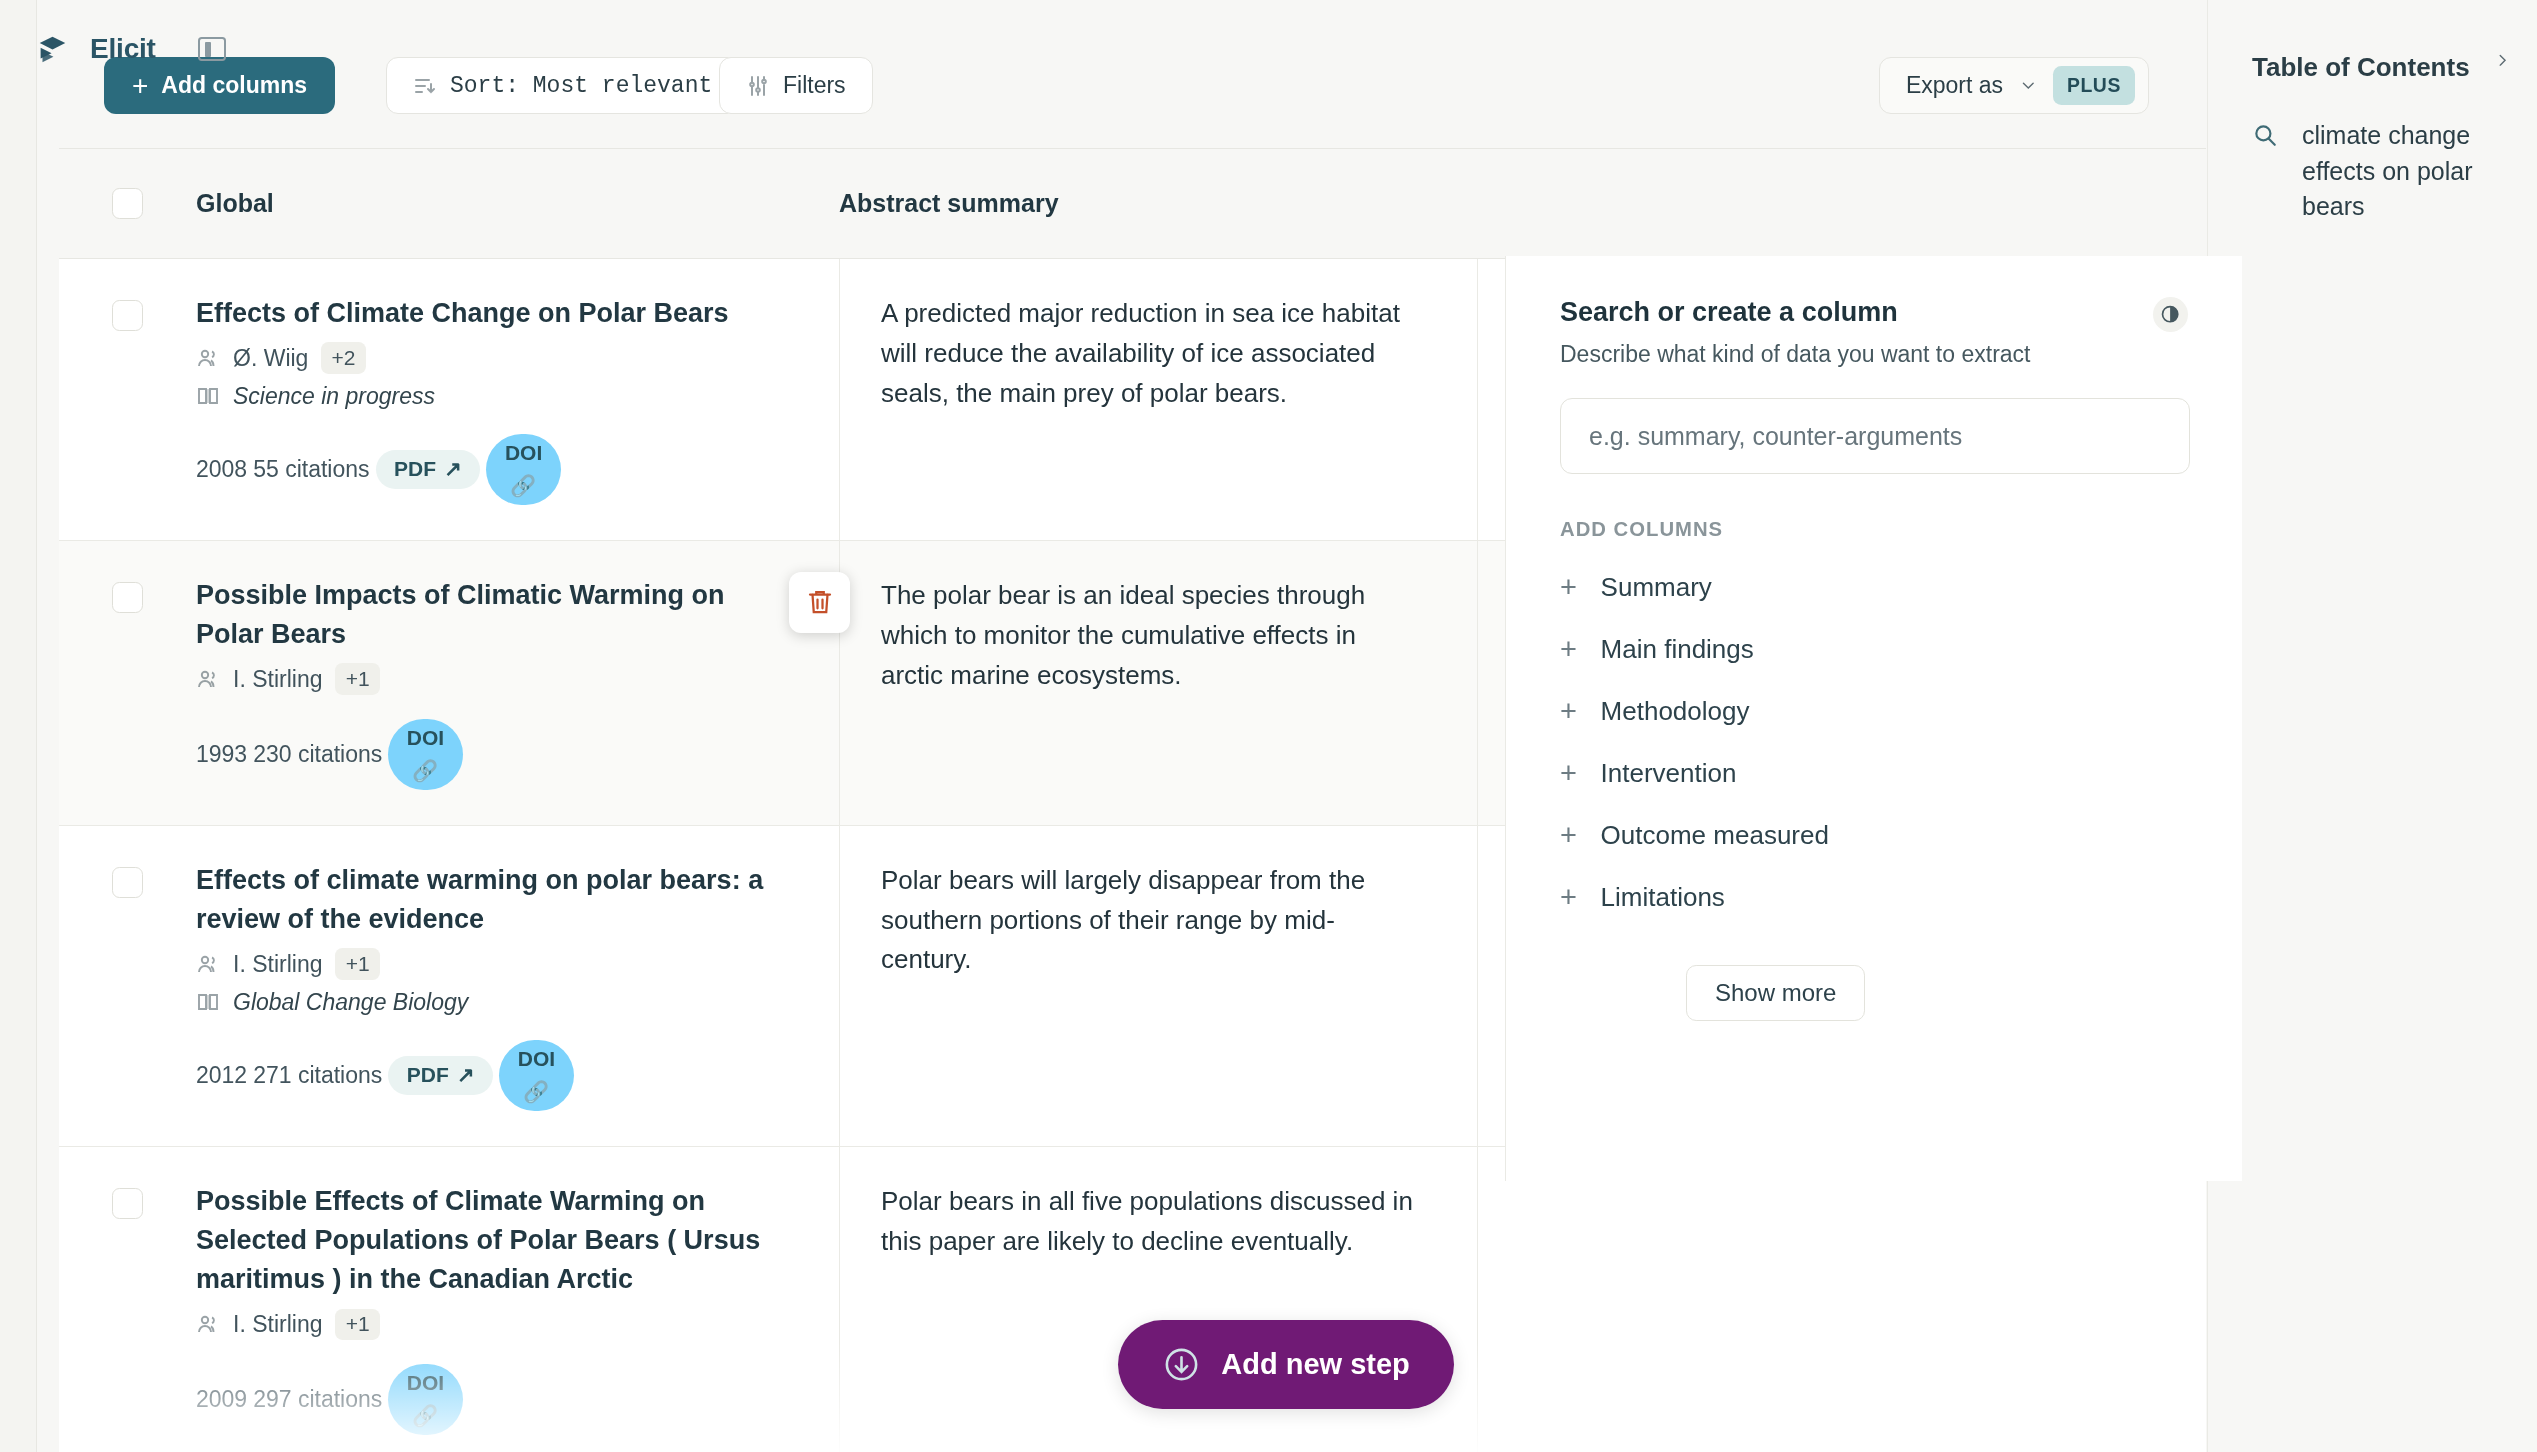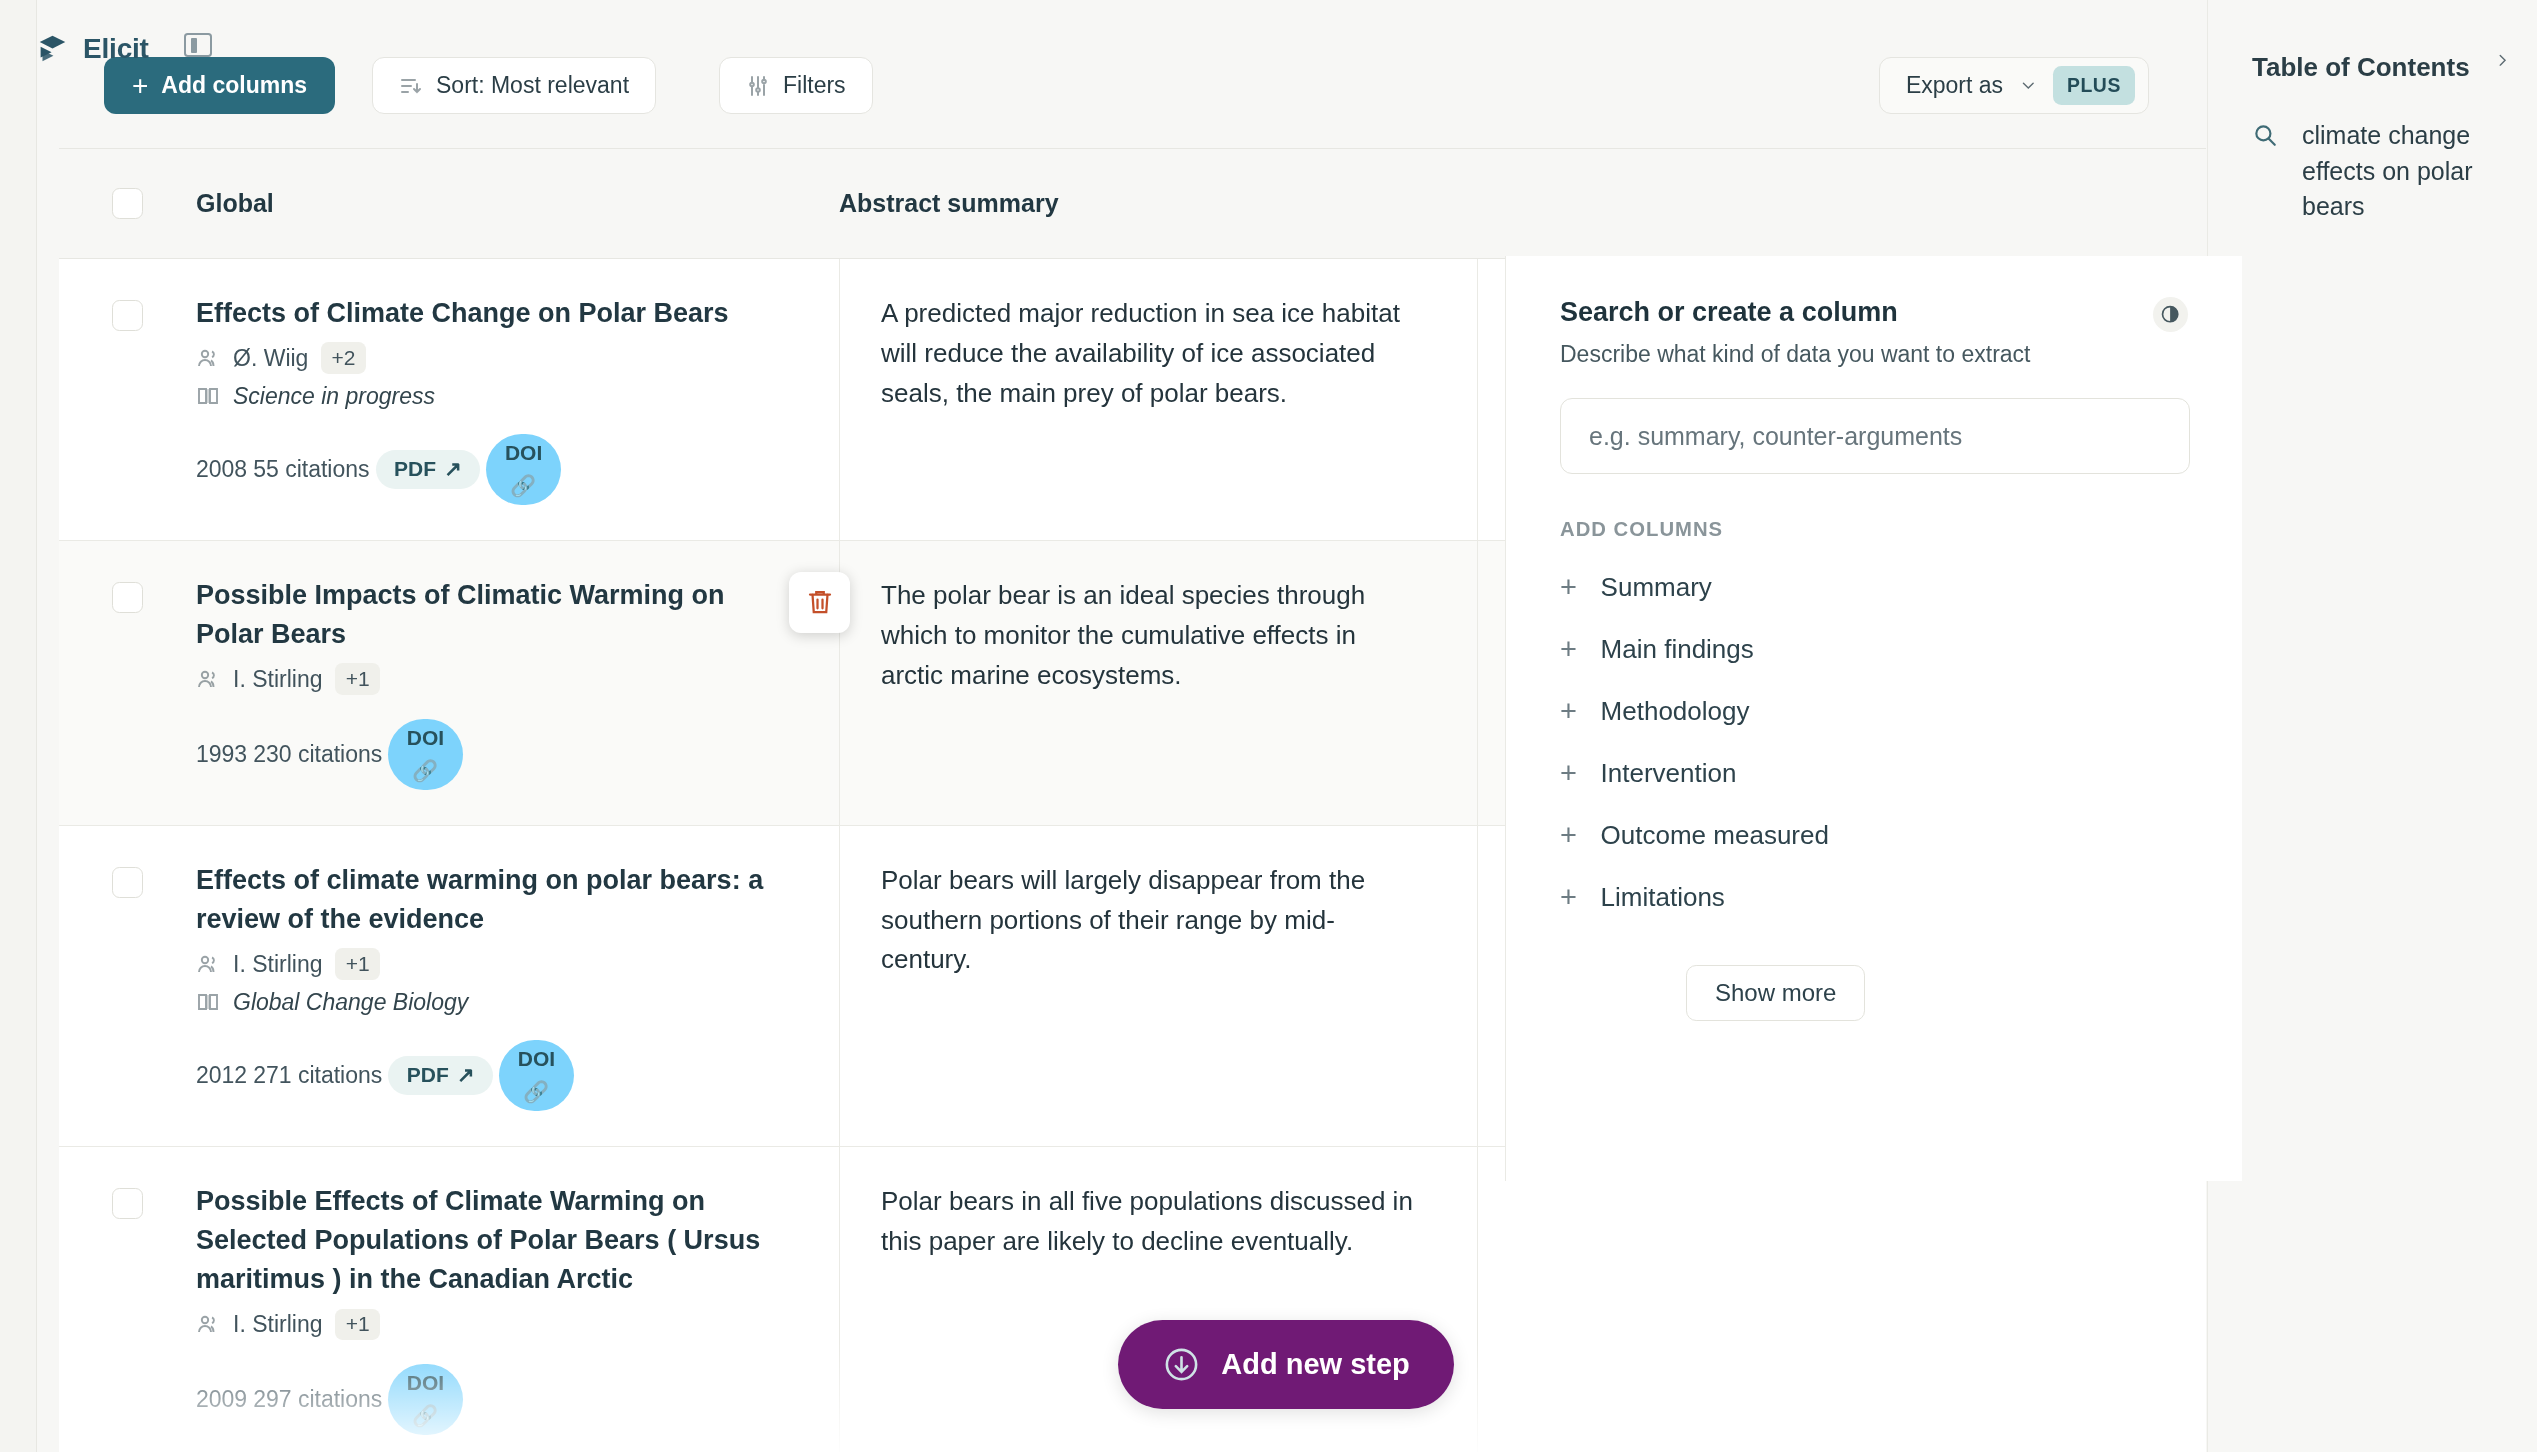--- a/index.html
+++ b/index.html
@@ -20,21 +20,21 @@
 
   
   .workspace {
     position: absolute; left: 37px; top: 0; width: 2169px; height: 1453px;
     background: #f7f7f5;
   }
 
   
   .brand {
     position: absolute; left: 0px; top: 33px;
-    display: flex; gap: 15px;
+    display: flex; align-items: center; gap: 22px;
     z-index: 40;
   }
   .brand-logo { width: 31px; height: 31px; display:block; }
   .brand-name {
     font-size: 28px; font-weight: 700; color: #2b5566; letter-spacing: -0.2px;
   }
   .panel-toggle {
     width: 28px; height: 24px; margin-left: 20.3px;
     border: 2.3px solid #8b9aa1; border-radius: 3.7px;
     position: relative; cursor: pointer;
@@ -53,21 +53,21 @@
     position: absolute; height: 57px;
     display: inline-flex; align-items: center; gap: 13px;
     padding: 0 26px; border-radius: 12px;
     font-size: 23px; background: #fff; border: 0.9px solid #e5e5e0;
     color: #2b3e46; cursor: pointer; white-space: nowrap;
   }
   .btn-primary {
     background: #2b6b7d; color: #fff; border: none;
     left: 67px; padding: 0 28px; font-weight: 600;
   }
-  .btn-sort { left: 335px; }
+  .btn-sort { left: 349px; font-family: Liberation Mono, monospace; }
   .btn-filters { left: 682px; }
   .btn-export {
     right: 57px; padding: 0 13px 0 26px; gap: 16.6px;
     background: #fafaf8;
   }
   .plus-glyph { font-size: 28px; line-height: 1; font-weight: 400; }
   .badge-plus {
     background: #c3e0e0; color: #234c58; font-size: 19.4px; font-weight: 700;
     letter-spacing: 0.6px; padding: 8.3px 14px; border-radius: 8.3px;
   }

